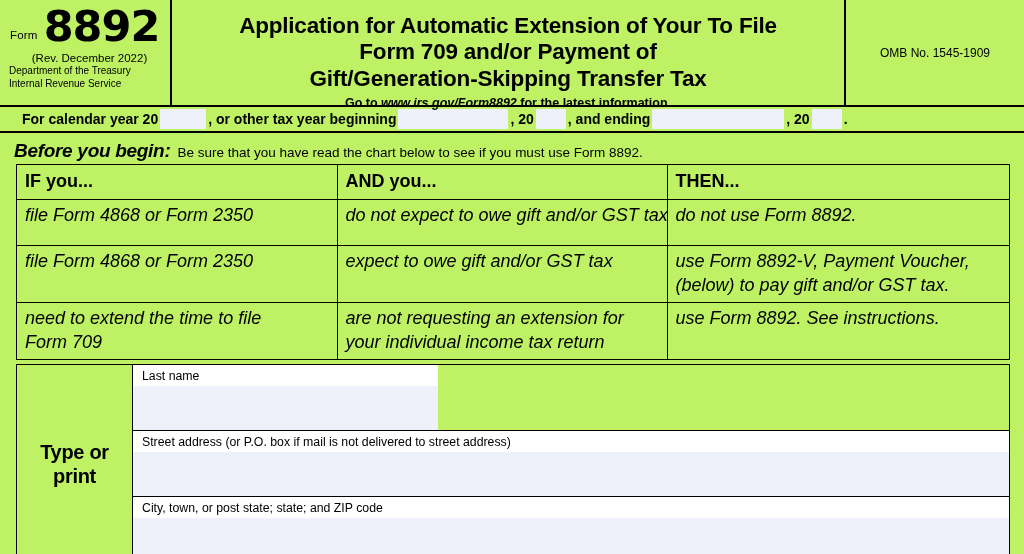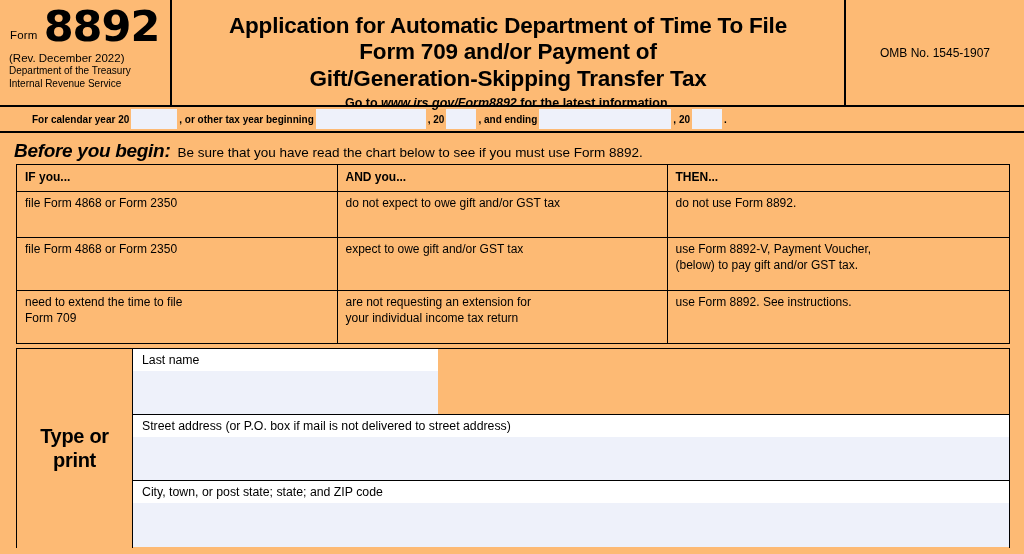--- a/index.html
+++ b/index.html
@@ -8,21 +8,21 @@
     background: #ffffff;
   }
   body {
     font-family: "Liberation Sans", sans-serif;
     color: #000000;
   }
   #form-page {
     position: relative;
     width: 1024px;
     height: 554px;
-    background: #fdba74;
+    background: #bef264;
     overflow: hidden;
   }
 
   
   .header-block {
     position: relative;
     display: flex;
     height: 107px;
     border-bottom: 2px solid #000;
     box-sizing: border-box;
@@ -51,20 +51,21 @@
     font-weight: bold;
     letter-spacing: -1px;
     line-height: .95;
     font-family: "DejaVu Sans", sans-serif;
   }
   .hdr-left .rev-line {
     font-size: 11.5px;
     margin-top: 4px;
     padding-left: 3px;
     line-height: 1.25;
+    text-align: center;
   }
   .hdr-left .dept-line {
     font-size: 10px;
     line-height: 1.25;
     padding-left: 3px;
   }
 
   .hdr-center {
     flex: 1 1 auto;
     border-left: 2px solid #000;
@@ -106,22 +107,22 @@
     font-size: 12px;
   }
 
   
   .calyear-row {
     display: flex;
     align-items: center;
     height: 26px;
     border-bottom: 2px solid #000;
     box-sizing: border-box;
-    padding-left: 30px;
-    font-size: 10px;
+    padding-left: 20px;
+    font-size: 14px;
     font-weight: bold;
   }
   .calyear-row .blank {
     background: #eef1fa;
     height: 20px;
     display: inline-block;
   }
   .bk-1 { width: 46px; }
   .bk-2 { width: 110px; }
   .bk-3 { width: 30px; }
@@ -158,35 +159,35 @@
     border-collapse: collapse;
     width: 100%;
     table-layout: fixed;
   }
   table.chart th, table.chart td {
     border-right: 1.5px solid #000;
     border-bottom: 1.5px solid #000;
     text-align: left;
     vertical-align: top;
     padding: 4px 0 4px 8px;
-    font-size: 12px;
+    font-size: 18px;
     font-weight: normal;
     line-height: 1.33;
   }
   table.chart th:last-child, table.chart td:last-child { border-right: none; }
   table.chart tr:last-child td { border-bottom: none; }
   table.chart th {
     font-weight: bold;
     padding-top: 5px;
     padding-bottom: 5px;
   }
   .col-1 { width: 320px; }
   .col-2 { width: 330px; }
   .col-3 { width: auto; }
-  .cell-line { display: block; white-space: nowrap; }
+  .cell-line { display: block; white-space: nowrap; font-style: italic; }
   .row-tall td { height: 44px; }
   .row-mid td { height: 37px; }
 
   
   .part-bar {
     display: flex;
     align-items: center;
     margin: 8px 0 0 14px;
     height: 26px;
   }
@@ -286,28 +287,28 @@
       <div class="form-line">
         <span class="form-word">Form</span>
         <span class="form-number">8892</span>
       </div>
       <div class="rev-line">(Rev. December 2022)</div>
       <div class="dept-line">Department of the Treasury</div>
       <div class="dept-line">Internal Revenue Service</div>
     </div>
 
     <div class="hdr-center">
-      <div class="title">Application for Automatic Department of Time To File</div>
+      <div class="title">Application for Automatic Extension of Your To File</div>
       <div class="title">Form 709 and/or Payment of</div>
       <div class="title">Gift/Generation-Skipping Transfer Tax</div>
       <div class="goto"><span>Go to </span><em>www.irs.gov/Form8892</em><span> for the latest information.</span></div>
     </div>
 
     <div class="hdr-right">
-      <div class="omb">OMB No. 1545-1907</div>
+      <div class="omb">OMB No. 1545-1909</div>
     </div>
   </div>
 
   <div class="calyear-row">
     <span class="sp-txt">For calendar year 20</span>
     <span class="blank bk-1"></span>
     <span class="sp-txt">, or other tax year beginning</span>
     <span class="blank bk-2"></span>
     <span class="sp-txt">, 20</span>
     <span class="blank bk-3"></span>

